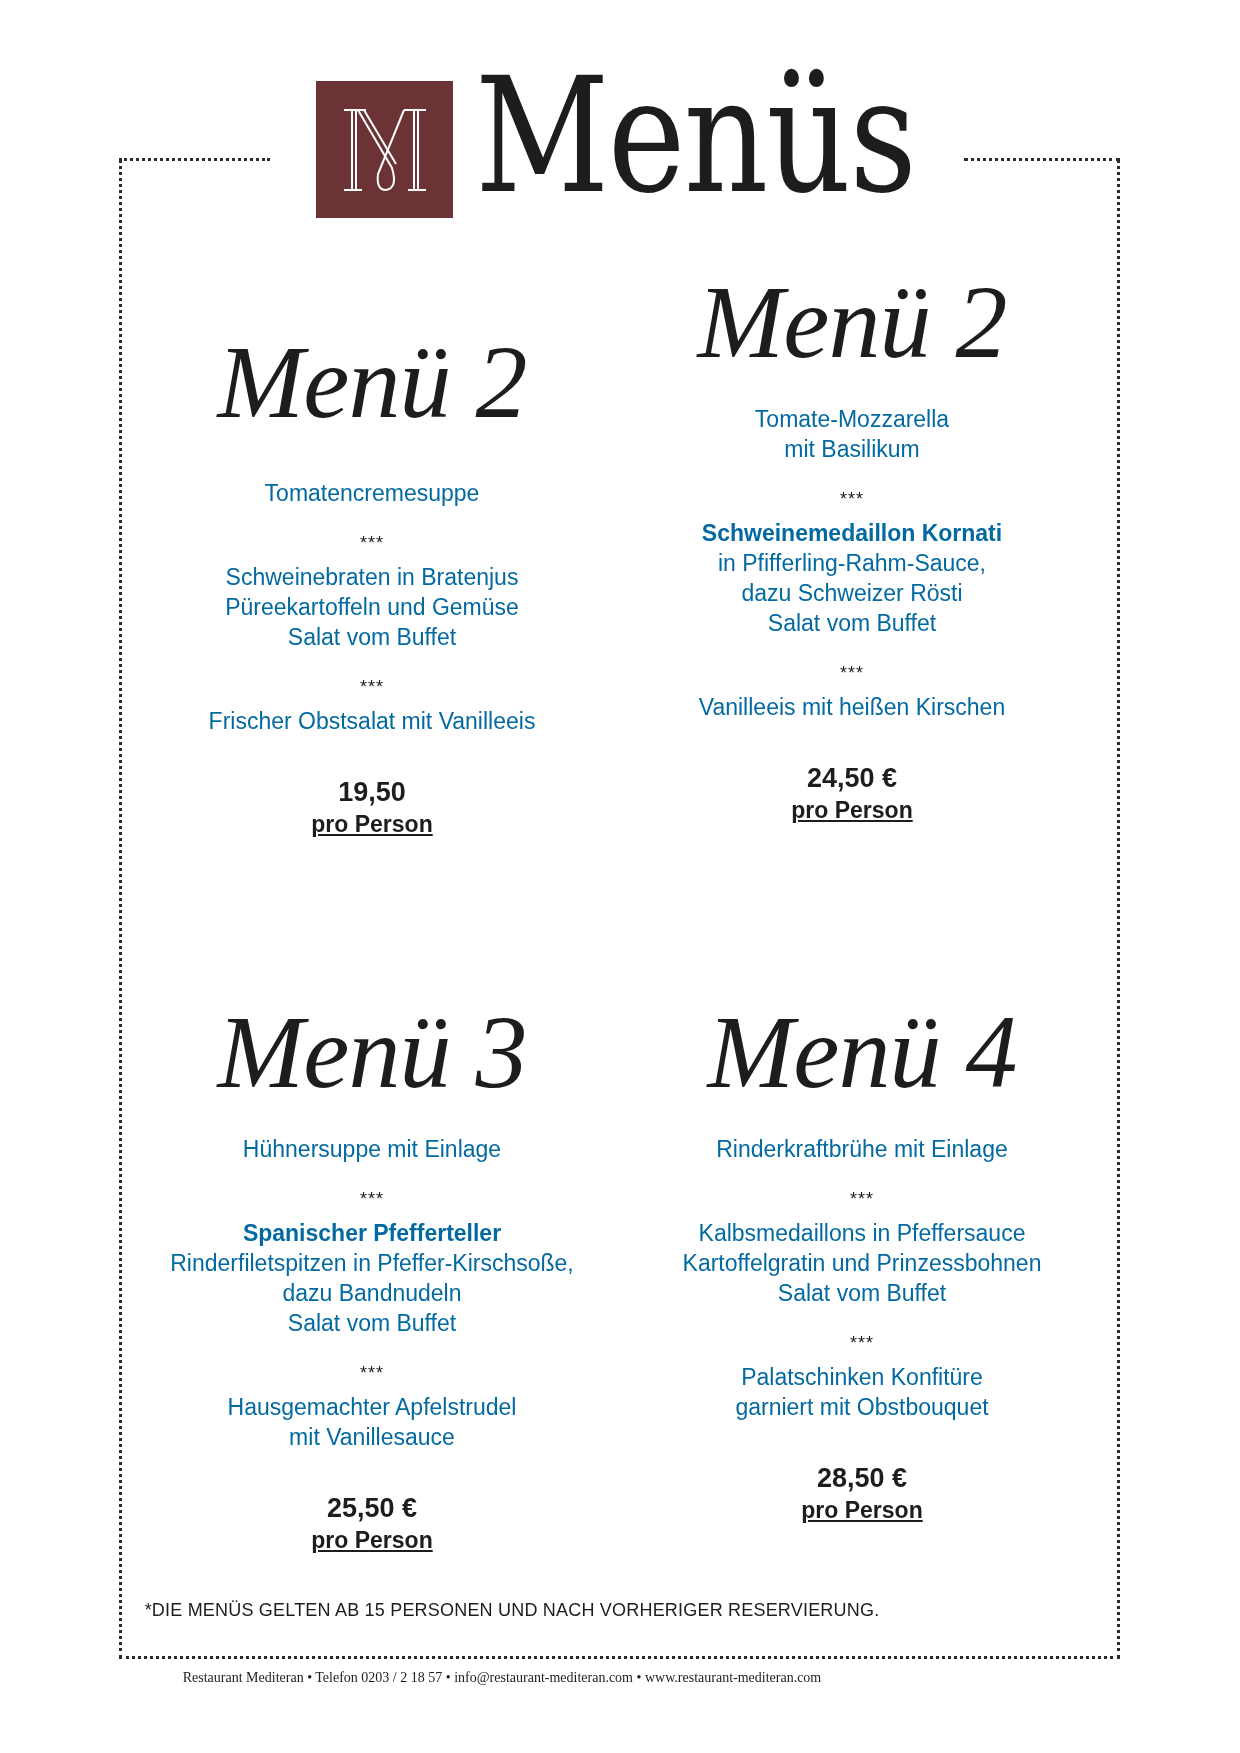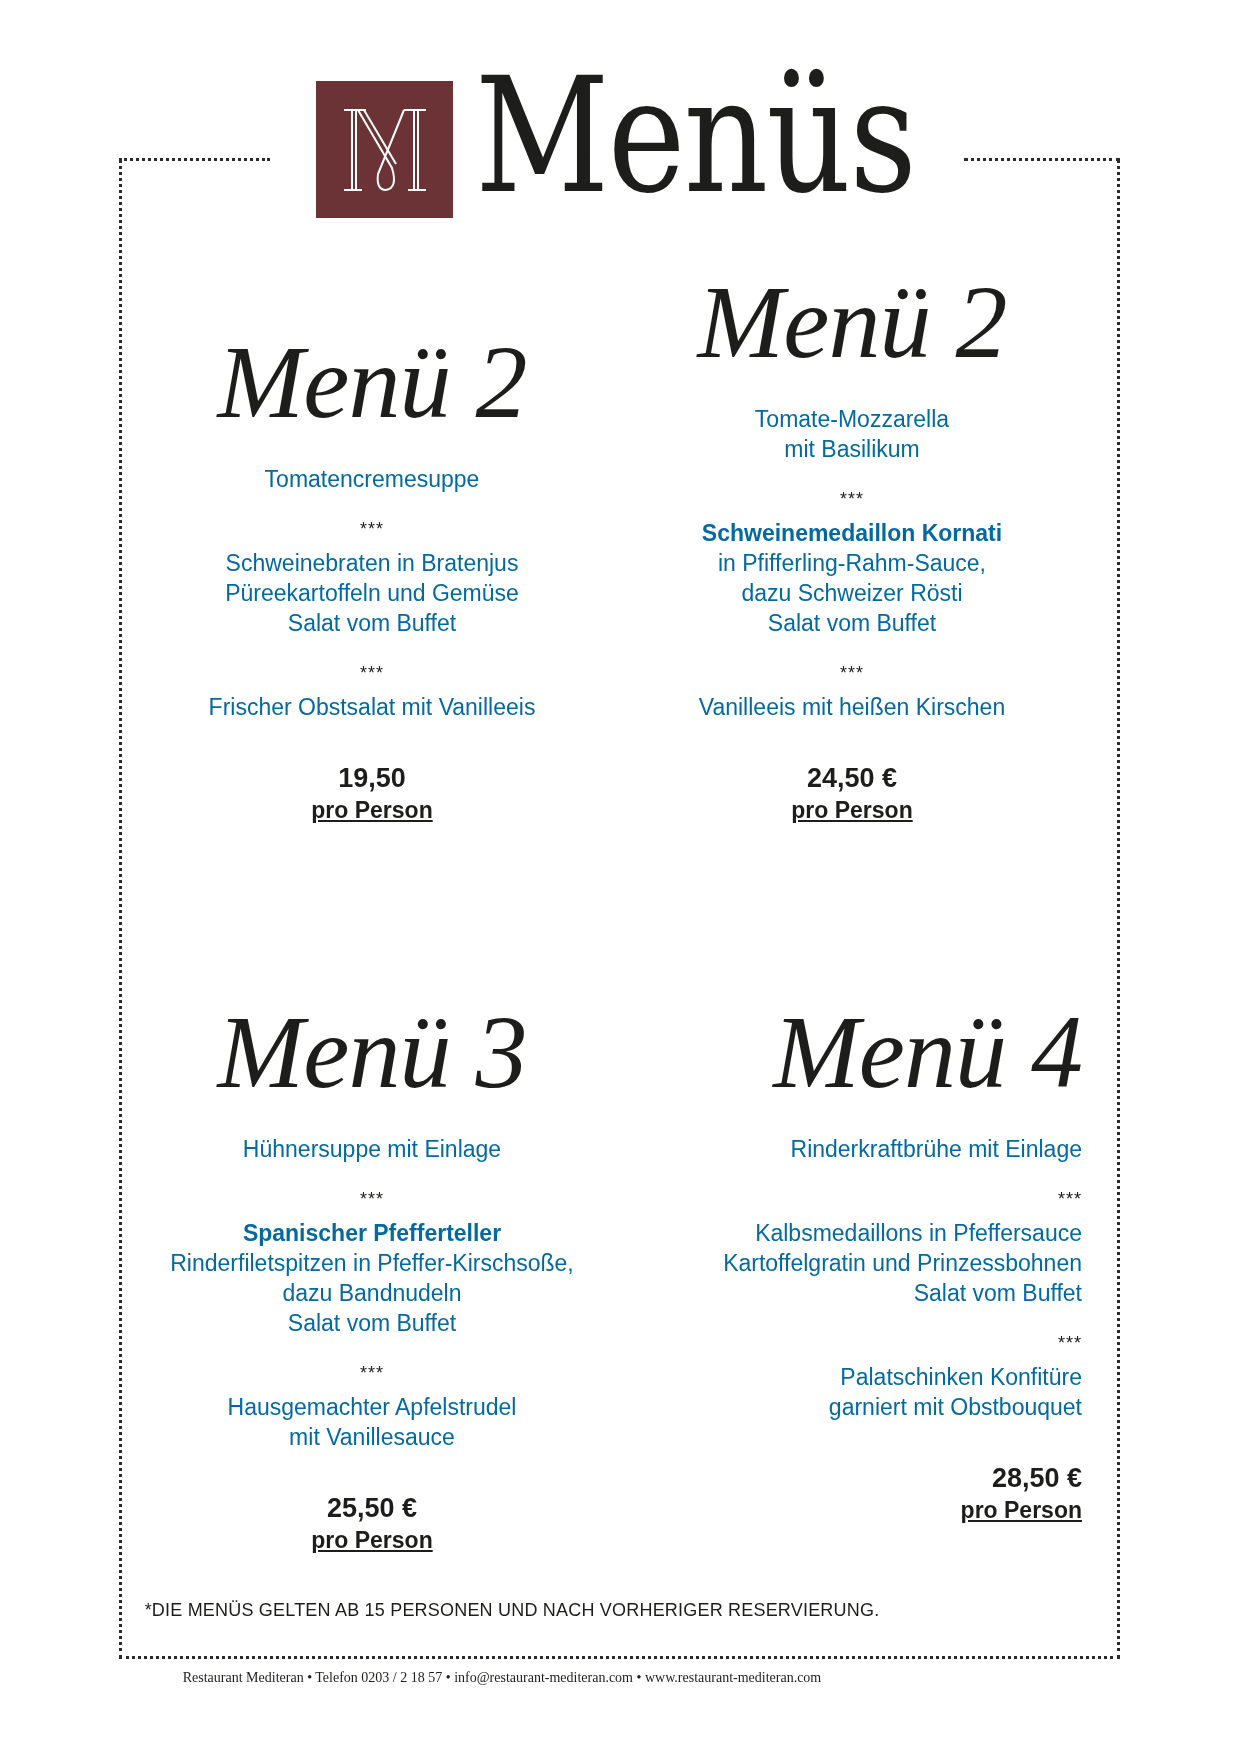--- a/index.html
+++ b/index.html
@@ -22,21 +22,21 @@
   .menu-heading { font-family:"Liberation Serif", "DejaVu Serif", serif; font-style:italic; font-size:104px; line-height:1; color:#1d1d1b; font-weight:normal; margin:0; letter-spacing:-1px; }
   .course { font-size:23px; line-height:30px; color:#0369a1; }
   .course .bold { font-weight:bold; }
   .sep { font-size:18px; line-height:18px; letter-spacing:1px; color:#1d1d1b; margin:26px 0 10px; }
   .price { font-weight:bold; font-size:27px; line-height:36px; margin-top:38px; }
   .per { font-weight:bold; font-size:23px; line-height:28px;text-decoration:underline; }
 
   #m1 { left:152px; top:330px; }
   #m2 { left:632px; top:270px; }
   #m3 { left:152px; top:1000px; }
-  #m4 { left:642px; top:1000px;text-align:right; }
+  #m4 { left:642px; top:1000px; }
 
   .disclaimer { position:absolute; left:0; width:1024px; top:1600px; text-align:center; font-size:18px; letter-spacing:0.2px; color:#1d1d1b; }
   .footer { position:absolute; left:0; width:1004px; top:1670px; text-align:center; font-family:"Liberation Serif", serif; font-size:14px; color:#1d1d1b; }
 </style>
 </head>
 <body>
 
 <div class="frame-top-l"></div>
 <div class="frame-top-r"></div>
 <div class="frame-left"></div>
@@ -49,21 +49,21 @@
     <path d="M12 2 V82 M16 2 V82"></path>
     <path d="M74 2 V82 M78 2 V82"></path>
     <path d="M18 2 L52 60 Q58 80 46 82 Q36 82 38 66 L64 2"></path>
     <path d="M24 2 L56 56"></path>
   </svg>
 </div>
 <div class="title">Menüs</div>
 
 <div class="menu" id="m1">
   <h2 class="menu-heading">Menü 2</h2>
-  <div class="course" style="margin-top:30px">
+  <div class="course" style="margin-top:44px">
     <div>Tomatencremesuppe</div>
   </div>
   <div class="sep">***</div>
   <div class="course">
     <div>Schweinebraten in Bratenjus</div>
     <div>Püreekartoffeln und Gemüse</div>
     <div>Salat vom Buffet</div>
   </div>
   <div class="sep">***</div>
   <div class="course">

